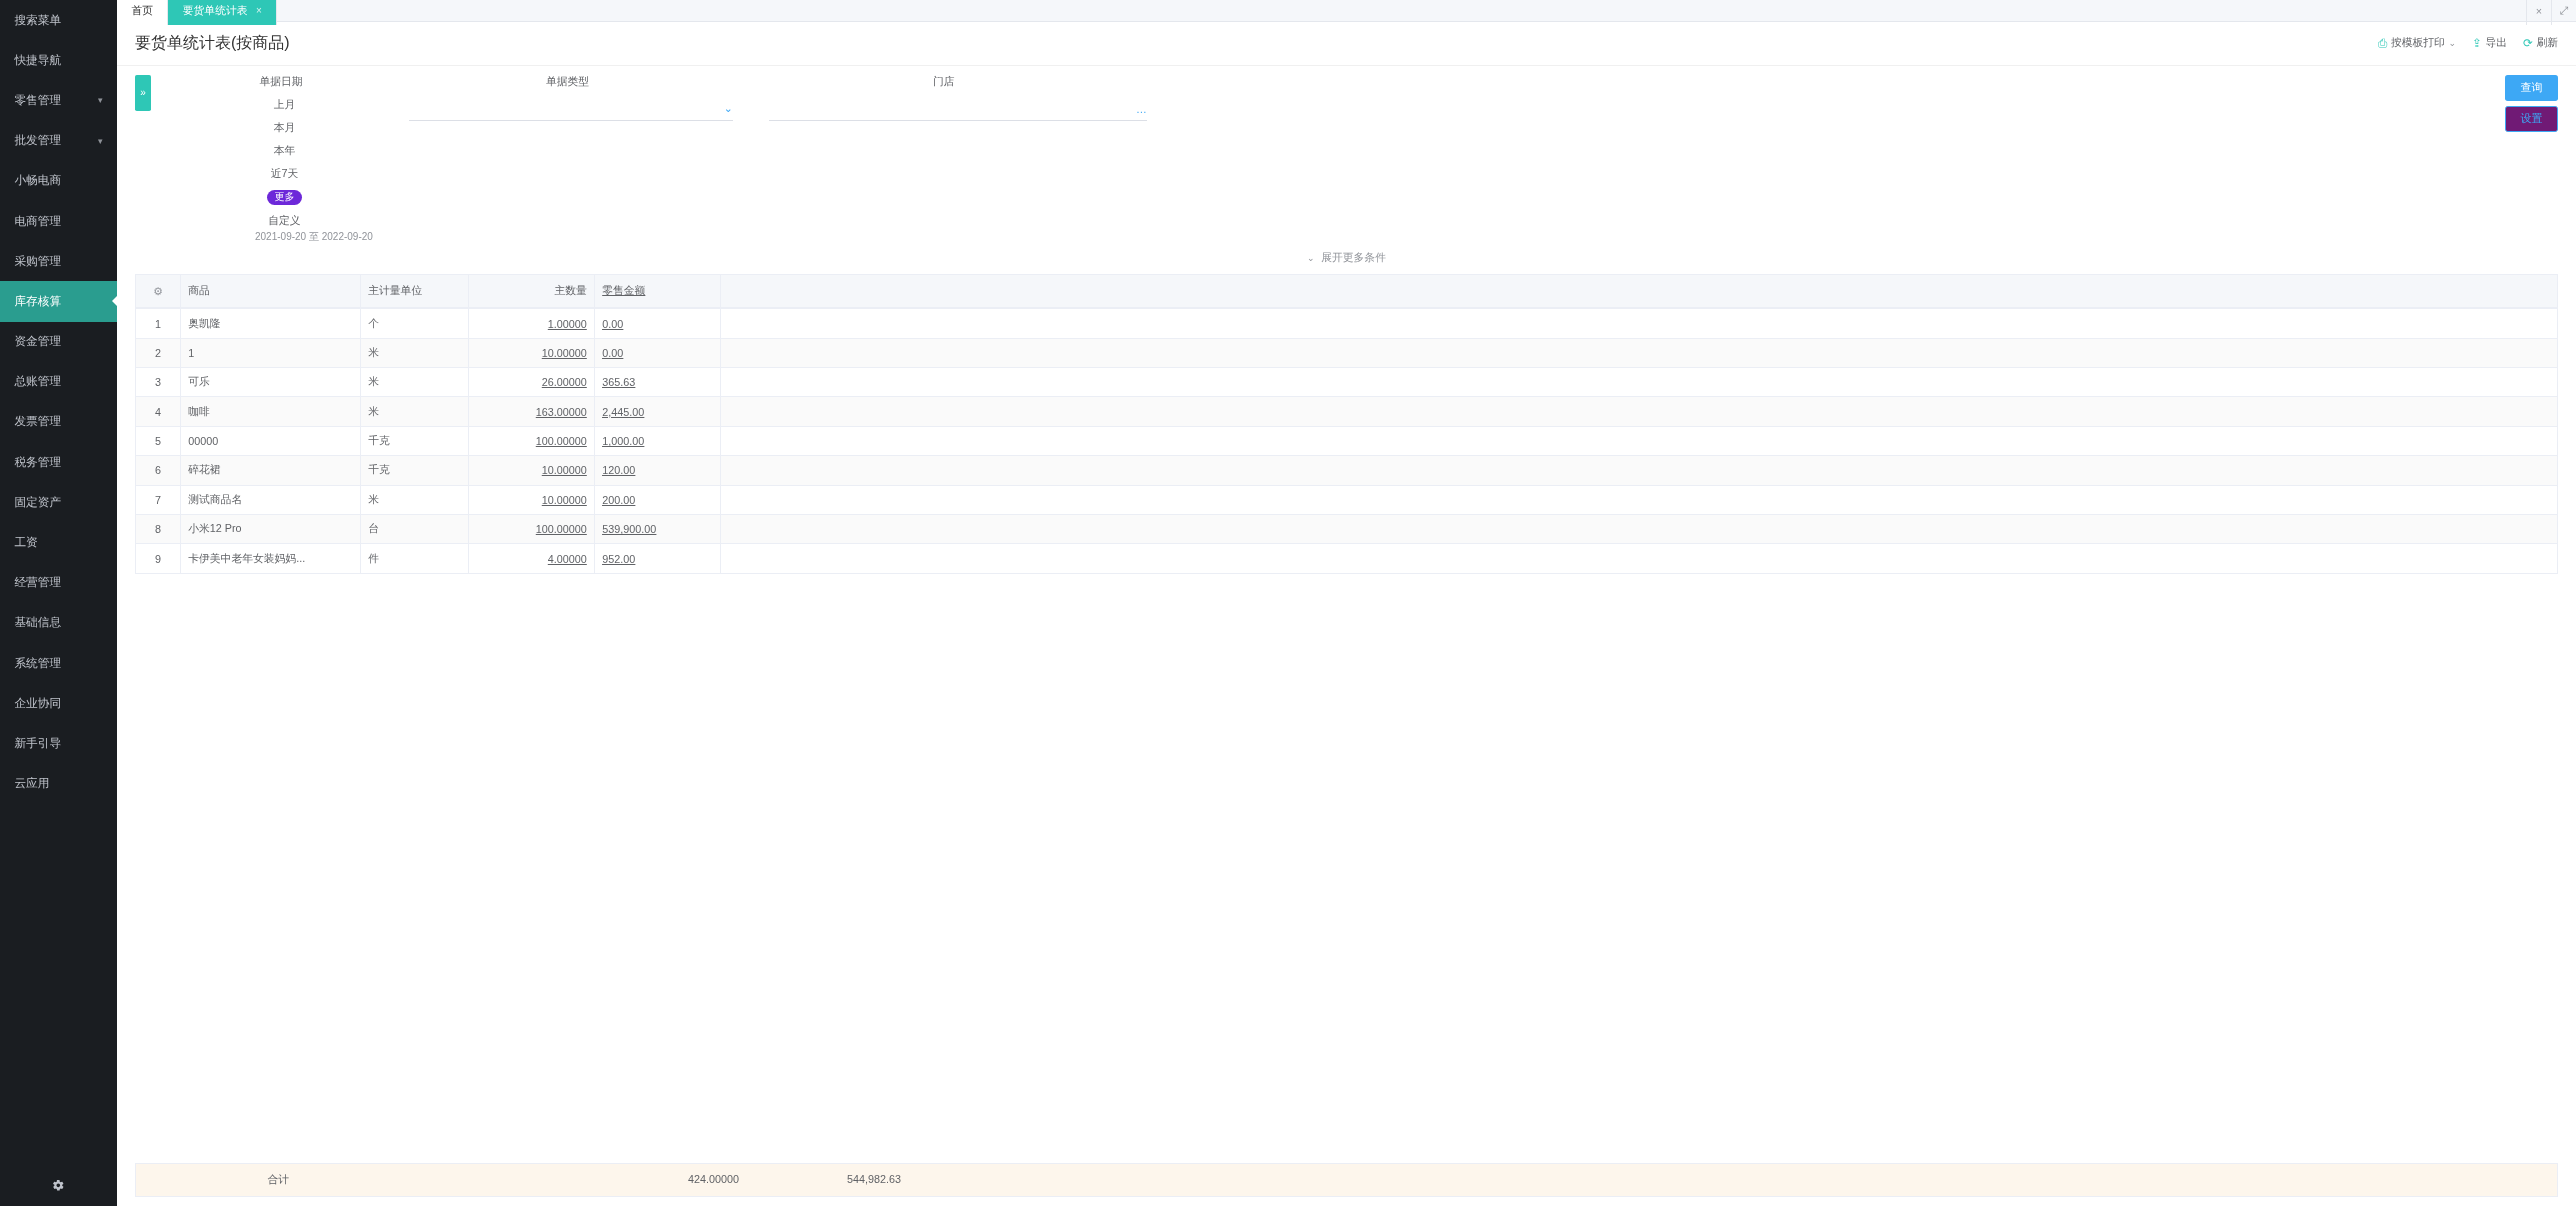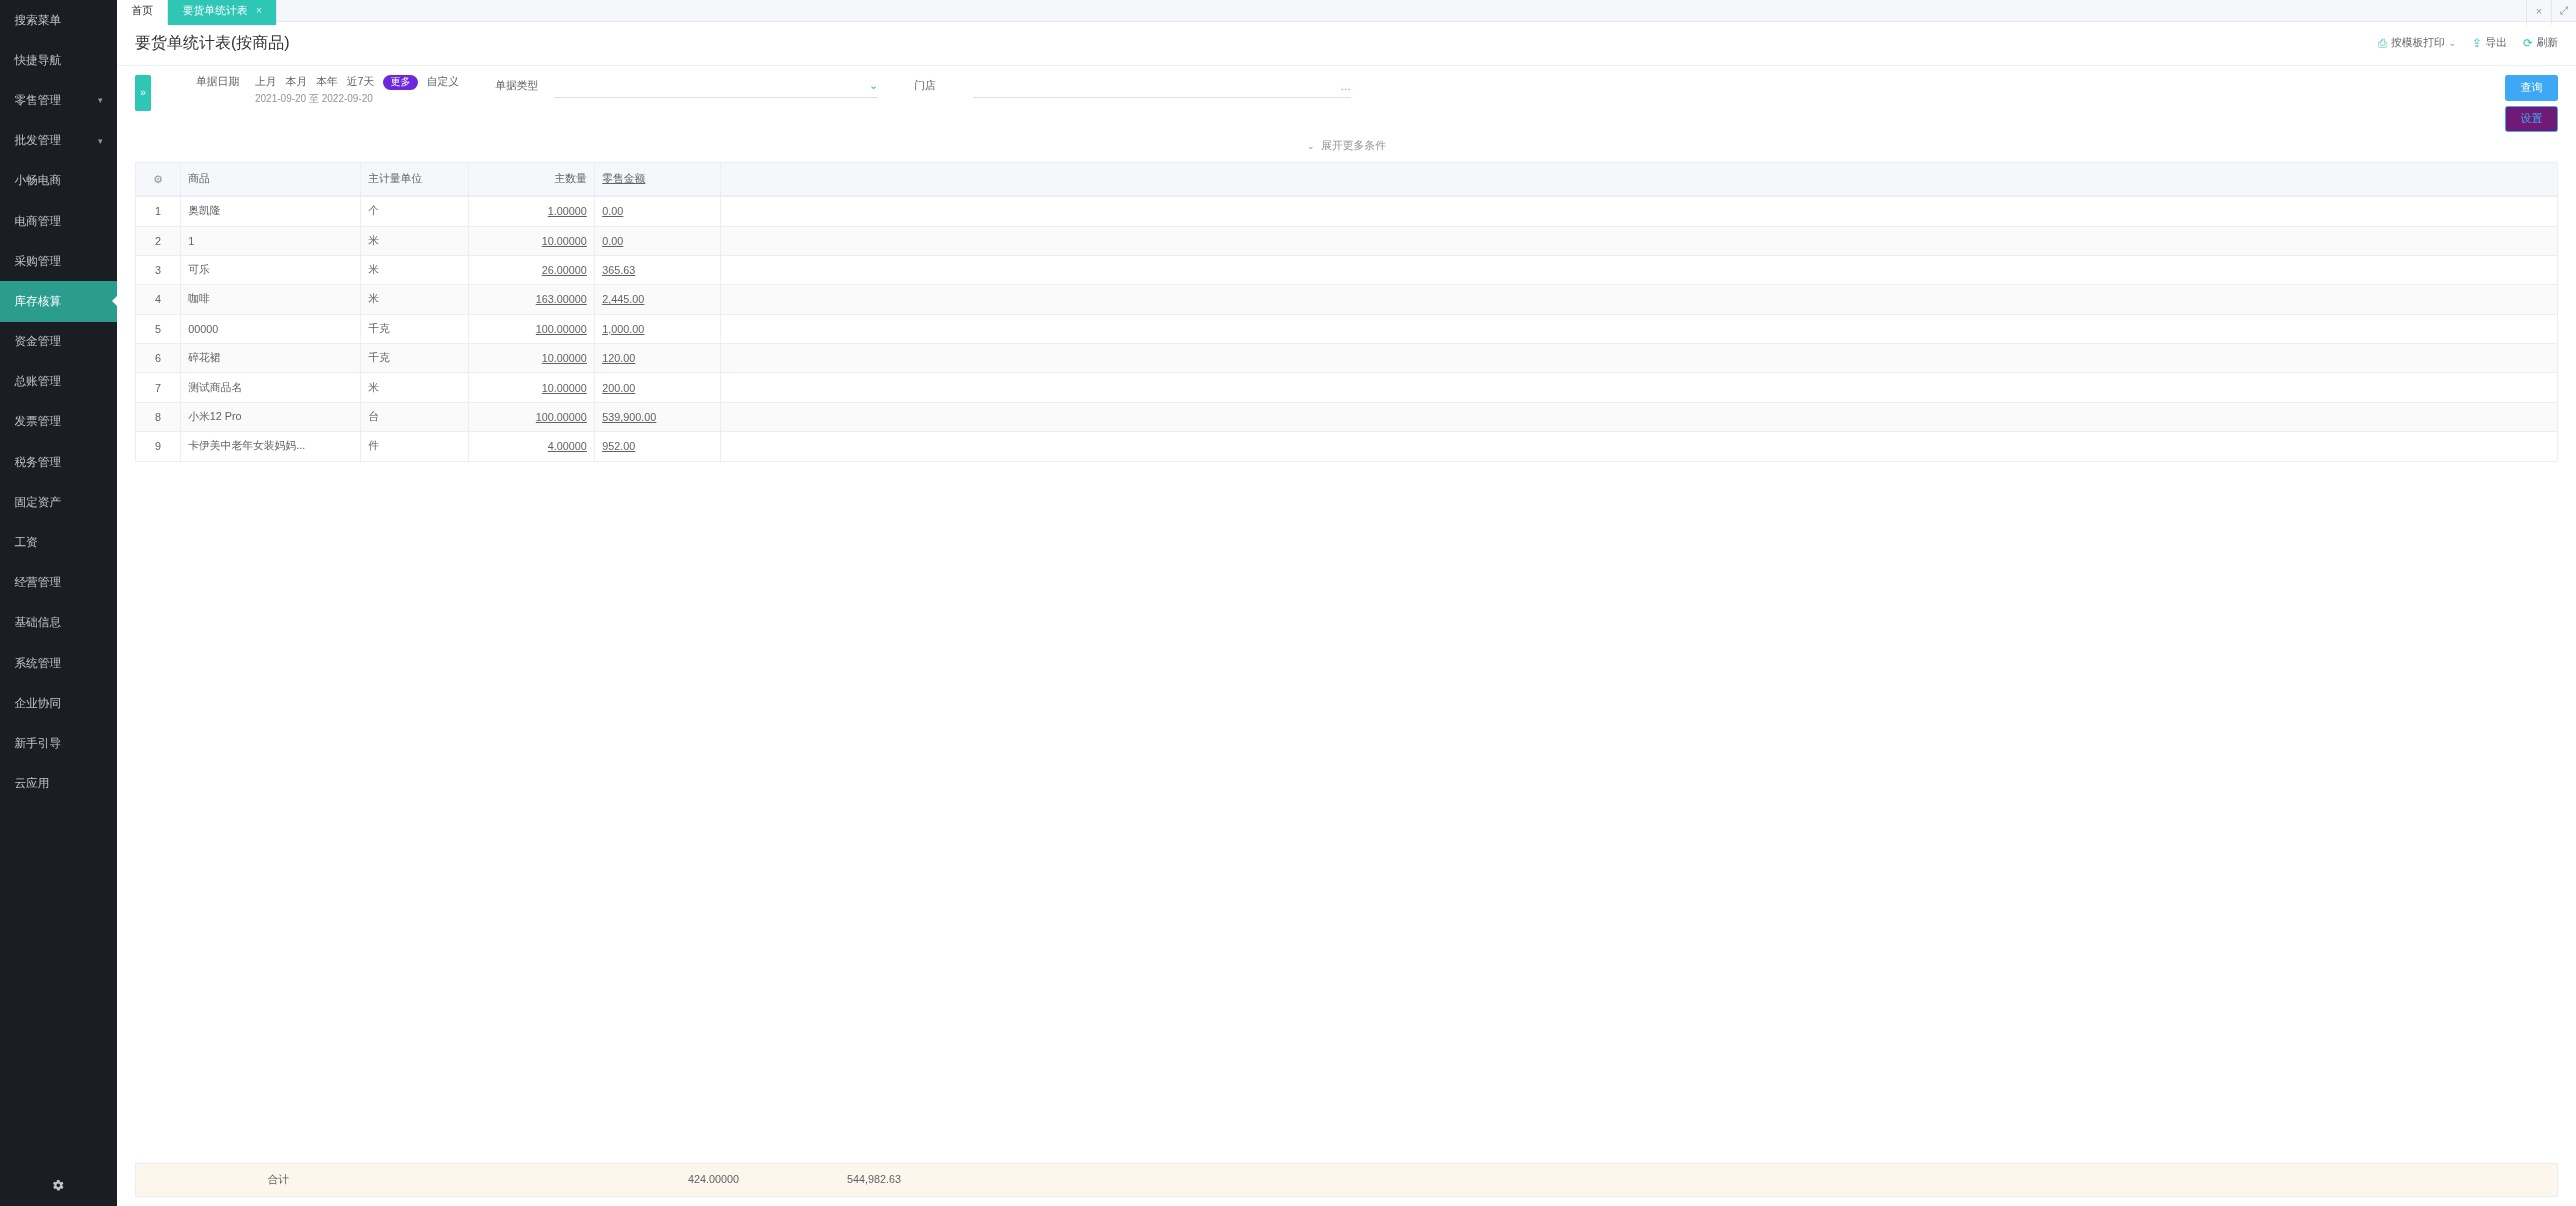--- a/index.html
+++ b/index.html
@@ -30,21 +30,21 @@
 .page-title { font-size: 16px; color: #333; font-weight: 400; }
 .header-actions { margin-left: auto; display: flex; gap: 16px; align-items: center; color: #606266; font-size: 10.8px; }
 .header-action { cursor: pointer; display: inline-flex; align-items: center; gap: 3.6px; }
 .header-action .ic { color: #2ec7b6; font-size: 11.7px; }
 
 
 .filter-wrap { padding: 9px 18px 0 18px; }
 .filter-row { display: flex; align-items: flex-start; gap: 36px; position: relative; }
 .collapse-handle { width: 16px; height: 36px; background: #2ec7b6; color: #fff; display: flex; align-items: center; justify-content: center; border-radius: 1.8px; cursor: pointer; font-size: 10px; margin-right: 9px; }
 .filter-group { display: flex; flex-direction: column; gap: 1.8px; }
-.filter-inline { display: flex; align-items: center; gap: 9px; }
+.filter-inline { display: flex; align-items: center; gap: 9px; flex-direction: column; }
 .filter-label { color: #606266; min-width: 50px; }
 .range-opt { color: #606266; cursor: pointer; font-size: 10.8px; }
 .range-opt.on { background: #6d28d9; color: #fff; padding: 0.9px 7.2px; border-radius: 8px; font-size: 10px; font-family: Liberation Serif, serif; }
 .date-txt { color: #909399; font-size: 10px; padding-left: 59px; }
 .sel { border: none; border-bottom: 0.9px solid #dcdfe6; min-width: 324px; height: 23.4px; display: flex; align-items: center; justify-content: flex-end; color: #c0c4cc; cursor: pointer; }
 .sel-narrow { min-width: 378px; }
 .actions-col { margin-left: auto; display: flex; flex-direction: column; gap: 5.4px; align-items: flex-end; }
 .btn { padding: 4.5px 14.4px; border-radius: 2.7px; font-size: 11px; cursor: pointer; border: 0.9px solid transparent; }
 .btn-primary { background: #3da8f5; color: #fff; }
 .btn-plain { background: #701a75; border-color: #3da8f5; color: #3da8f5; }

